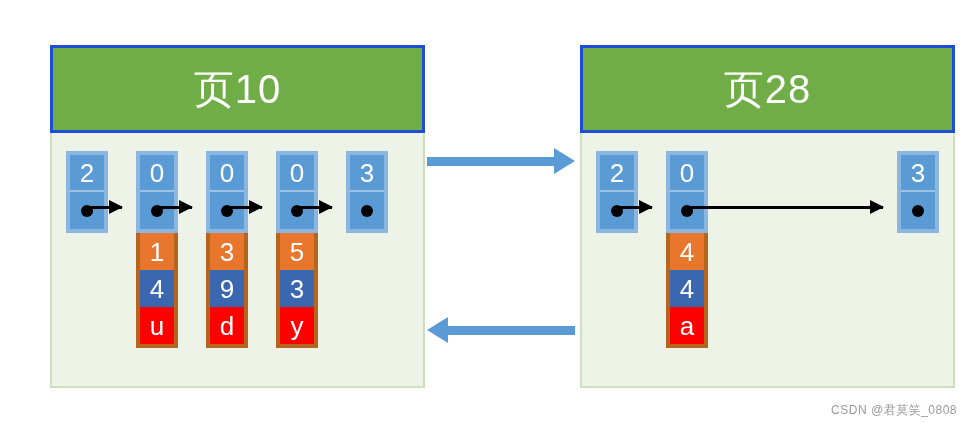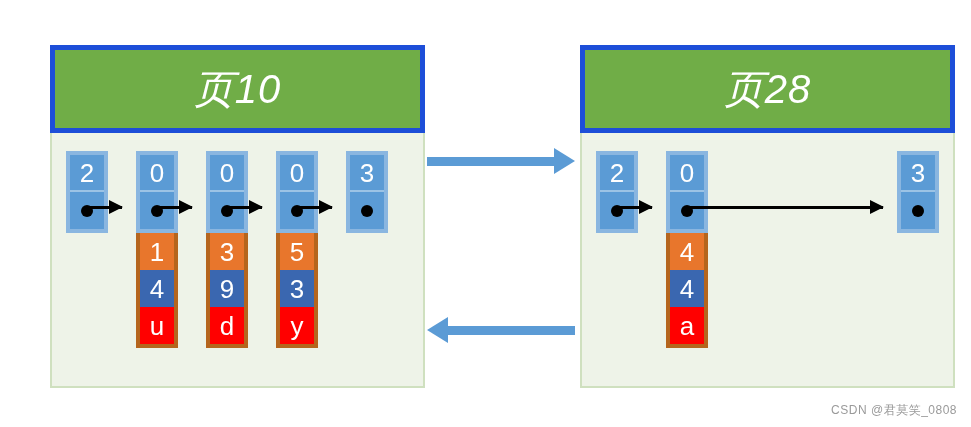--- a/index.html
+++ b/index.html
@@ -33,30 +33,29 @@
   .page-panel.right { left: 580px; }
 
   .page-header {
     position: absolute;
     top: 0;
     left: 0;
     width: 375px;
     height: 88px;
     box-sizing: border-box;
     background: #70ad47;
-    border: 5px solid #1d4ed8;
+    border: 3px solid #1d4ed8;
     display: flex;
     align-items: center;
     justify-content: center;
     color: #ffffff;
     font-size: 40px;
     line-height: 1;
     letter-spacing: 1px;
     user-select: none;
-    font-style: italic;
   }
 
   .page-body {
     position: absolute;
     top: 88px;
     left: 0;
     width: 375px;
     height: 255px;
     box-sizing: border-box;
     background: #eef3e8;

